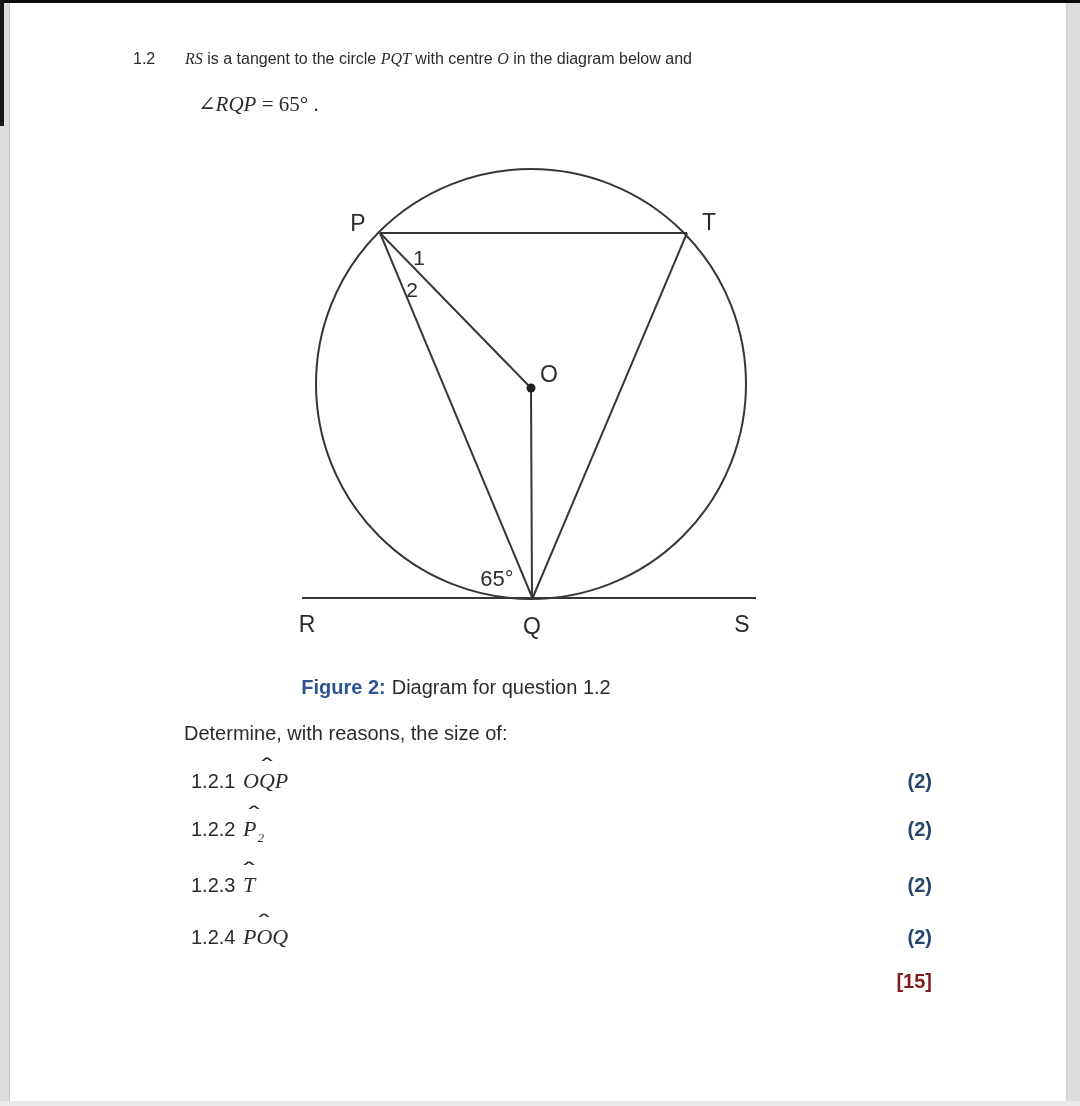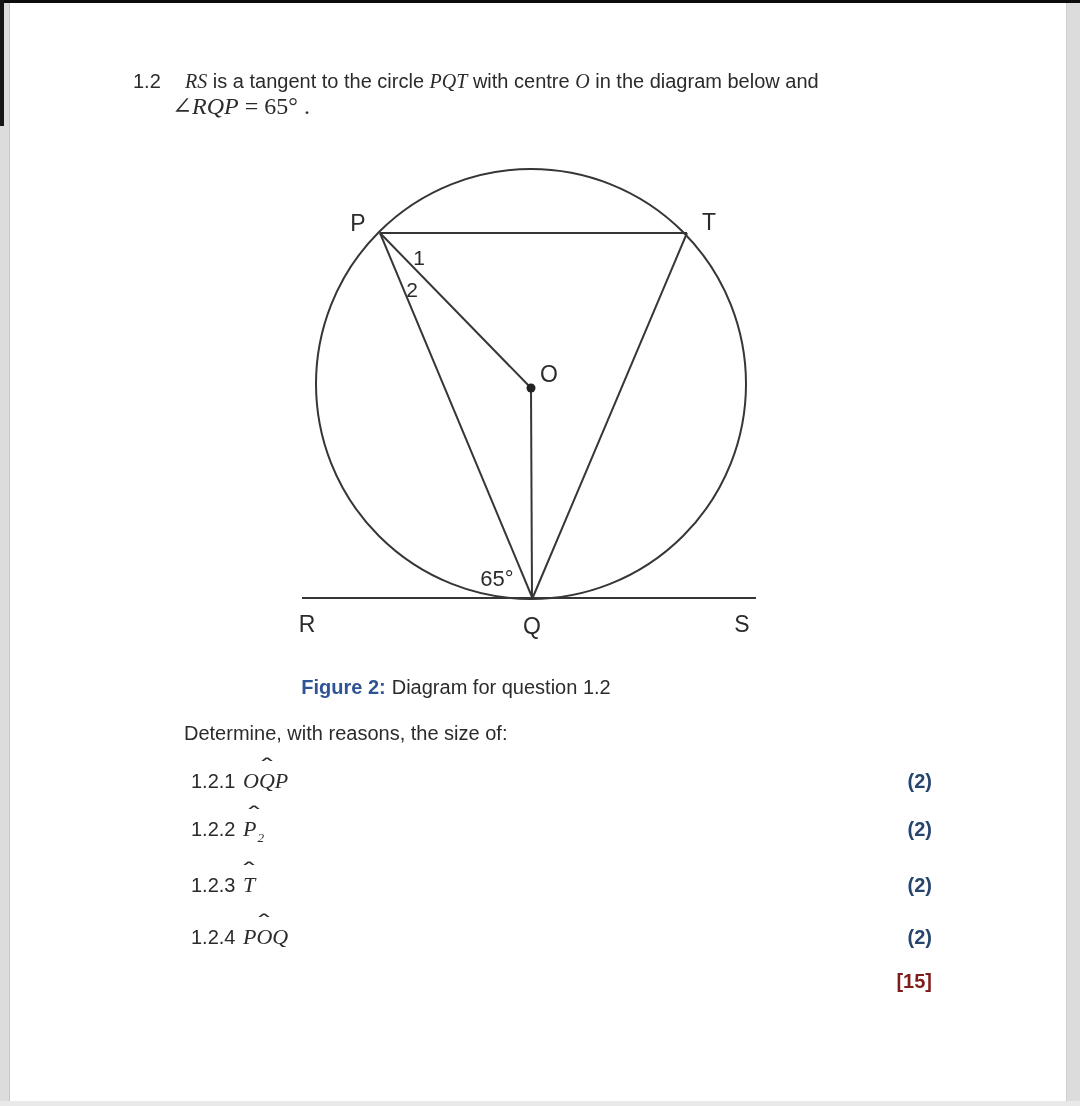--- a/index.html
+++ b/index.html
@@ -7,23 +7,23 @@
     position:relative; width:1080px; height:1106px; background:#ffffff;
     font-family:"Liberation Sans", sans-serif; color:#2b2b2b; overflow:hidden;
   }
   
   .edge-top    { position:absolute; top:0; left:0; width:1080px; height:3px; background:#0c0c0c; z-index:5; }
   .edge-left   { position:absolute; top:0; left:0; width:9px; height:1106px; background:#dcdcdc; border-right:1px solid #c6c6c6; }
   .edge-left-black { position:absolute; top:0; left:0; width:4px; height:126px; background:#161616; z-index:6; }
   .edge-right  { position:absolute; top:0; right:0; width:13px; height:1106px; background:#dcdcdc; border-left:1px solid #cfcfcf; }
   .edge-bottom { position:absolute; bottom:0; left:0; width:1080px; height:5px; background:#e9e9e9; }
 
-  .qhead { position:absolute; left:133px; top:50px; font-size:20px; white-space:nowrap;margin-top:20px; }
+  .qhead { position:absolute; left:133px; top:50px; font-size:16px; white-space:nowrap; }
   .qhead .qnum { display:inline-block; width:52px; }
-  .qline2 { position:absolute; left:172px; top:92px; font-size:24px; white-space:pre; }
+  .qline2 { position:absolute; left:198px; top:92px; font-size:21px; white-space:pre; }
 
   .it    { font-style:italic; font-family:"Liberation Serif","DejaVu Serif",serif; }
   .mathf { font-family:"Liberation Serif","DejaVu Serif","DejaVu Sans",serif; }
 
   .diagram { position:absolute; left:290px; top:160px; }
   .diagram line, .diagram circle.shape { stroke:#363636; stroke-width:2; fill:none; }
   .diagram text { fill:#2b2b2b; font-family:"Liberation Sans",sans-serif; }
   .pt-label  { font-size:23px; }
   .num-label { font-size:21px; }
   .ang-label { font-size:22px; }

